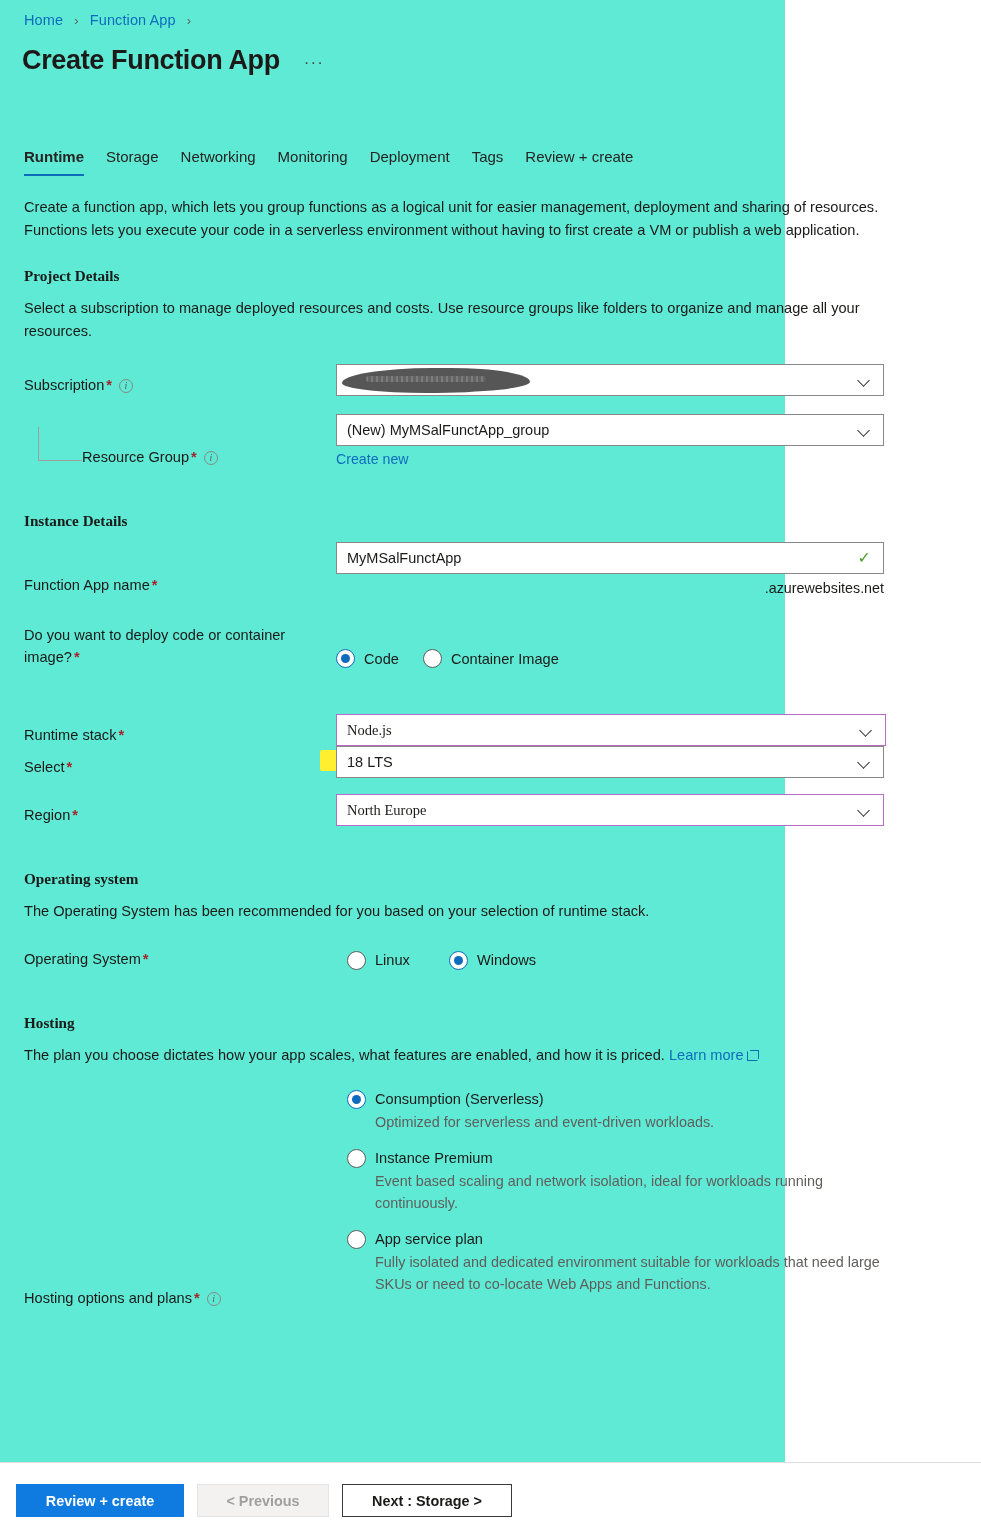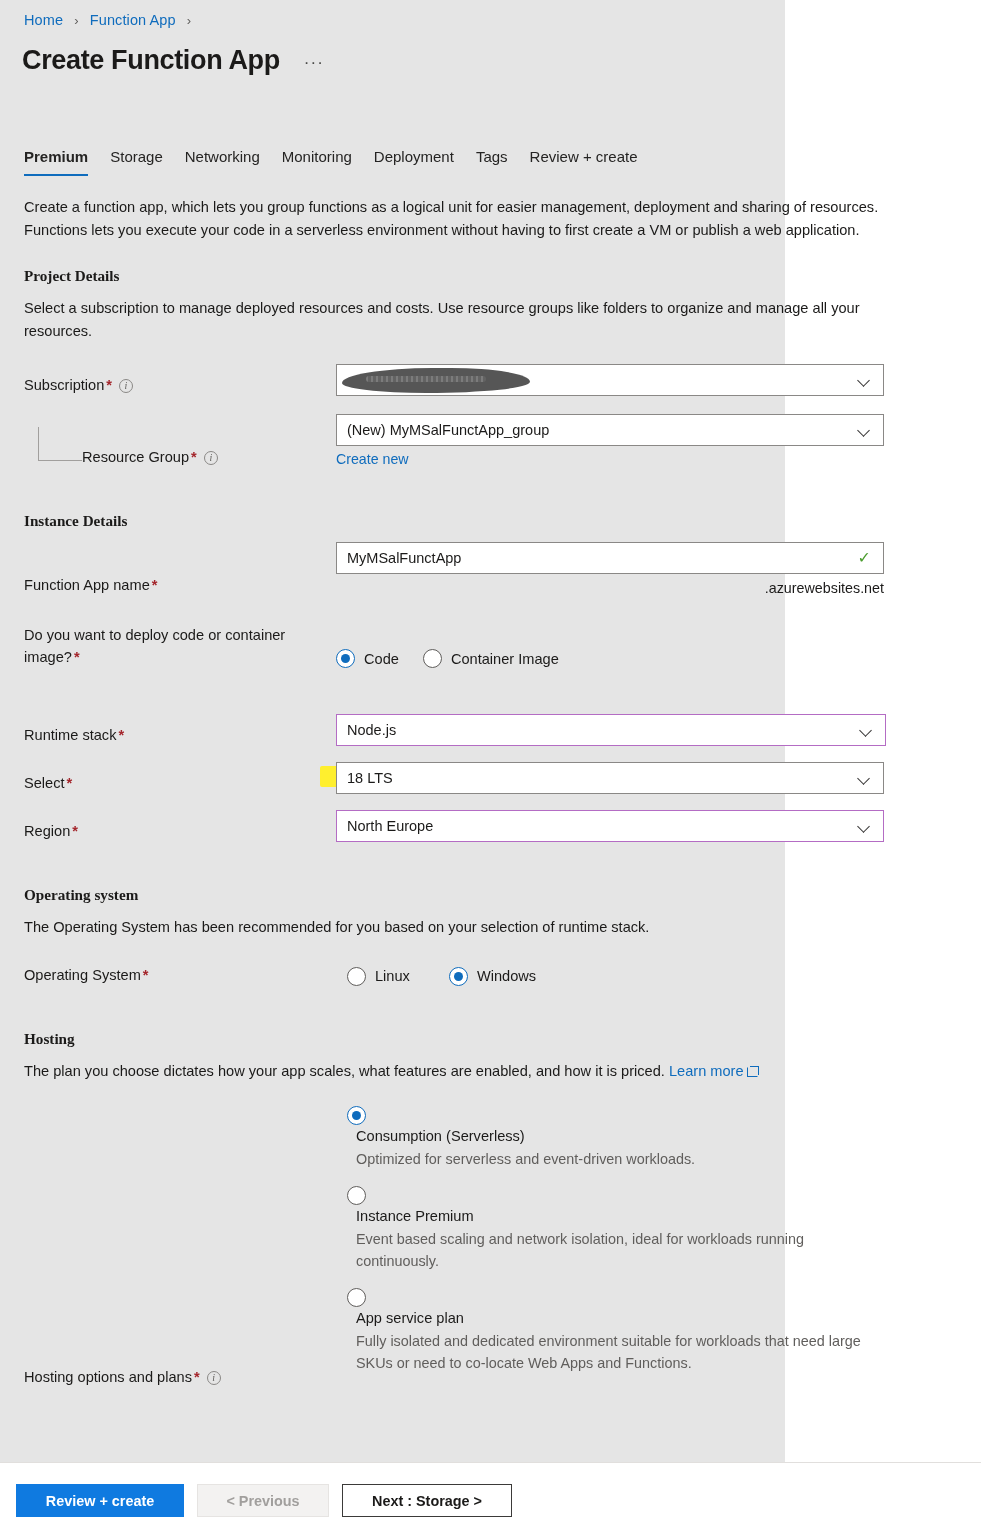--- a/index.html
+++ b/index.html
@@ -11,21 +11,21 @@
     height: 1536px;
     background: #ffffff;
     font-family: "Liberation Sans", sans-serif;
     color: #1b1a19;
     overflow: hidden;
   }
   .page {
     position: relative;
     width: 785px;
     height: 1536px;
-    background: #e5e5e5;
+    background: #5eead4;
   }
 
   
   .breadcrumb {
     position: absolute;
     left: 24px;
     top: 9px;
     font-size: 14.5px;
     line-height: 22px;
     letter-spacing: 0.1px;
@@ -168,21 +168,21 @@
     height: 32px;
     background: #fff;
     border: 1px solid #8a8886;
     display: flex;
     align-items: center;
     padding: 0 8px 0 10px;
     font-size: 14.5px;
     color: #1b1a19;
     cursor: pointer;
   }
-  .field.accent { border-color: #b46cc4; }
+  .field.accent { border-color: #b46cc4; font-family: Liberation Serif, serif; }
   .field .val { flex: 1 1 auto; white-space: nowrap; overflow: hidden; }
   .chev {
     width: 13px; height: 13px;
     margin-right: 4px;
     flex: 0 0 auto;
     position: relative;
   }
   .chev::before {
     content: "";
     position: absolute;
@@ -284,21 +284,20 @@
     margin-left: 9px;
     white-space: nowrap;
   }
 
   .plan-list { padding-top: 0; }
   .plan {
     display: flex;
     align-items: flex-start;
     margin-bottom: 13px;
     cursor: pointer;
-    flex-direction: column;
   }
   .plan .radio { margin-top: 2px; }
   .plan-body { margin-left: 9px; }
   .plan-name { font-size: 14.6px; color: #1b1a19; line-height: 22px; }
   .plan-desc {
     font-size: 14.4px;
     color: #605e5c;
     line-height: 22.5px;
     max-width: 500px;
     margin-top: 1px;
@@ -394,21 +393,21 @@
     <span class="crumb-link">Function App</span>
     <span class="crumb-sep">›</span>
   </div>
 
   <div class="title-row">
     <div class="page-title">Create Function App</div>
     <div class="ellipsis-btn">···</div>
   </div>
 
   <div class="tabs">
-    <div class="tab active">Premium</div>
+    <div class="tab active">Runtime</div>
     <div class="tab">Storage</div>
     <div class="tab">Networking</div>
     <div class="tab">Monitoring</div>
     <div class="tab">Deployment</div>
     <div class="tab">Tags</div>
     <div class="tab">Review + create</div>
   </div>
 
   <div class="content">
 
@@ -470,21 +469,21 @@
             <span class="radio-lbl">Code</span>
           </div>
           <div class="radio-wrap">
             <span class="radio"></span>
             <span class="radio-lbl">Container Image</span>
           </div>
         </div>
       </div>
     </div>
 
-    <div class="row" style="margin-top:46px; margin-bottom:16px;">
+    <div class="row" style="margin-top:46px; ">
       <div class="lbl">
         <span>Runtime stack</span><span class="req">*</span>
       </div>
       <div class="ctl">
         <span class="hl" style="left:2px; top:5px; width:86px; height:21px;"></span>
         <div class="field accent w550">
           <span class="val hl-text">Node.js</span>
           <span class="chev"></span>
         </div>
       </div>

